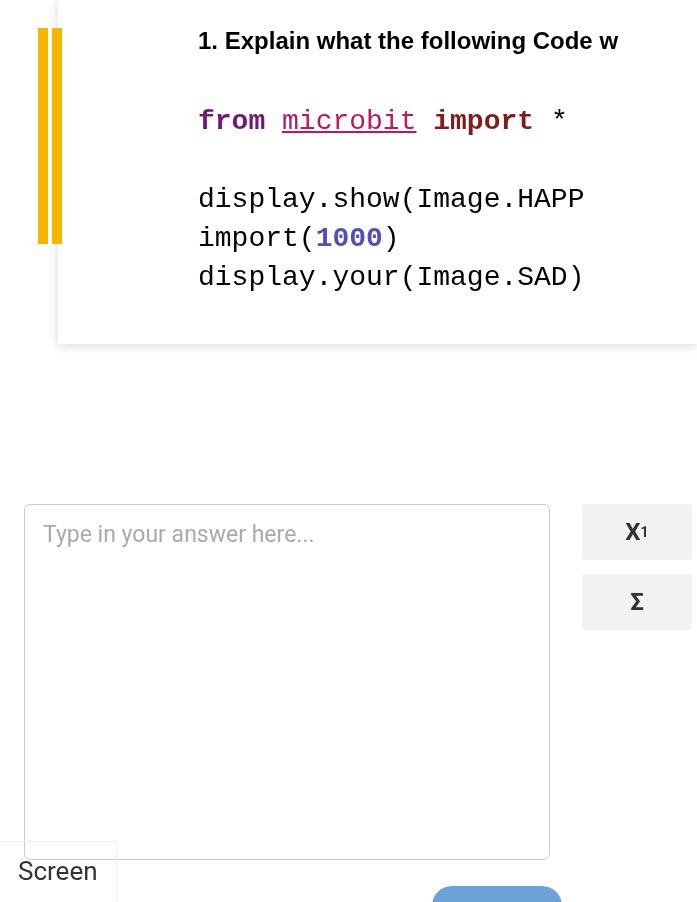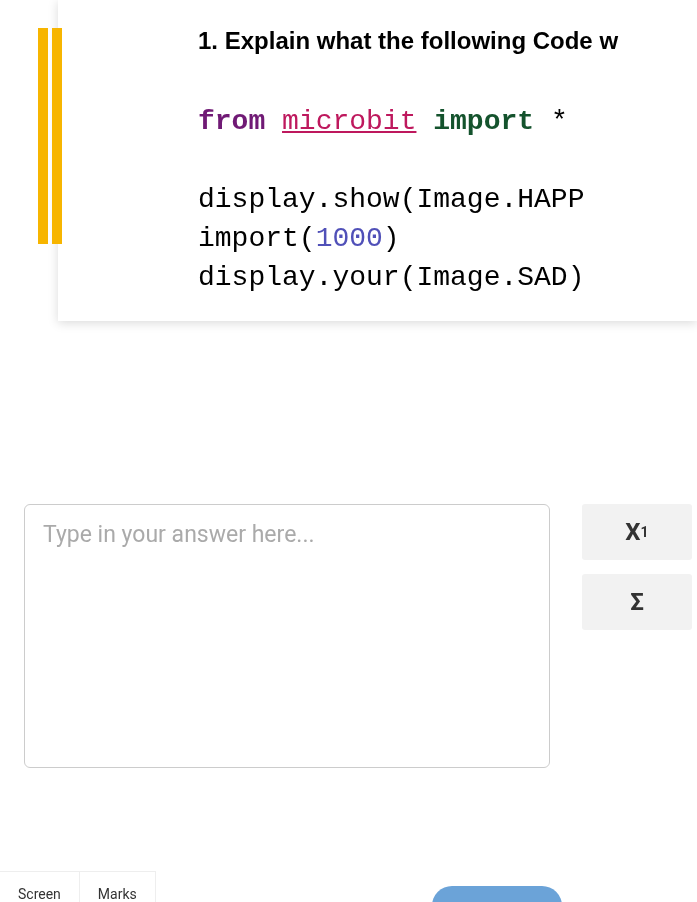--- a/index.html
+++ b/index.html
@@ -15,21 +15,21 @@
       overflow: hidden;
       position: relative;
     }
     .question-card {
       position: absolute;
       top: 0;
       left: 58px;
       right: 0;
       background: #fff;
       box-shadow: 0 2px 10px rgba(0,0,0,0.15);
-      padding: 24px 0 23px 140px;
+      padding: 24px 0 46px 140px;
     }
     .yellow-bars {
       position: absolute;
       left: -20px;
       top: 28px;
       display: flex;
       gap: 4px;
     }
     .yellow-bar {
       width: 10px;
@@ -48,32 +48,32 @@
       display: inline;
     }
     .code-block {
       font-family: "Courier New", Courier, monospace;
       font-size: 28px;
       line-height: 1.4;
       color: #000;
       white-space: pre;
     }
     .kw-from { color: #701a75; font-weight: bold; }
-    .kw-import { color: #14532d; font-weight: bold; }
+    .kw-import { color: #7f1d1d; font-weight: bold; }
     .kw-star { color: #000; }
     .kw-module { color: #be185d; text-decoration: underline; }
     .kw-call { color: #000; text-align: center; }
-    .kw-num { color: #5050b8; font-weight: normal; }
+    .kw-num { color: #5050b8; font-weight: bold; }
 
     .answer-area {
       position: absolute;
       top: 504px;
       left: 24px;
       width: 526px;
-      height: 264px;
+      height: 356px;
       border: 1px solid #ccc;
       border-radius: 6px;
       padding: 16px 18px;
       background: #fff;
     }
     .answer-placeholder {
       color: #aaa;
       font-size: 23px;
       font-family: -apple-system, BlinkMacSystemFont, "Segoe UI", Roboto, sans-serif;
     }
@@ -106,22 +106,22 @@
     }
 
     .bottom-labels {
       position: absolute;
       bottom: 0;
       left: 0;
       display: flex;
       border-top: 1px solid #eee;
     }
     .bottom-label {
-      padding: 14px 18px 0;
-      font-size: 14px;
+      padding: 14px 18px 16px;
+      font-size: 26px;
       color: #333;
       border-right: 1px solid #eee;
     }
 
     .nav-button-partial {
       position: absolute;
       bottom: -4px;
       left: 432px;
       width: 130px;
       height: 20px;
@@ -158,16 +158,15 @@
     <span>X</span>
       <sup>1</sup>
   </button>
   <button class="format-btn">
     <span>Σ</span>
   </button>
 </div>
 
 <div class="bottom-labels">
   <div class="bottom-label">Screen</div>
-  <div class="bottom-label">Marks</div>
 </div>
 
 <div class="nav-button-partial"></div>
 
 </body></html>

